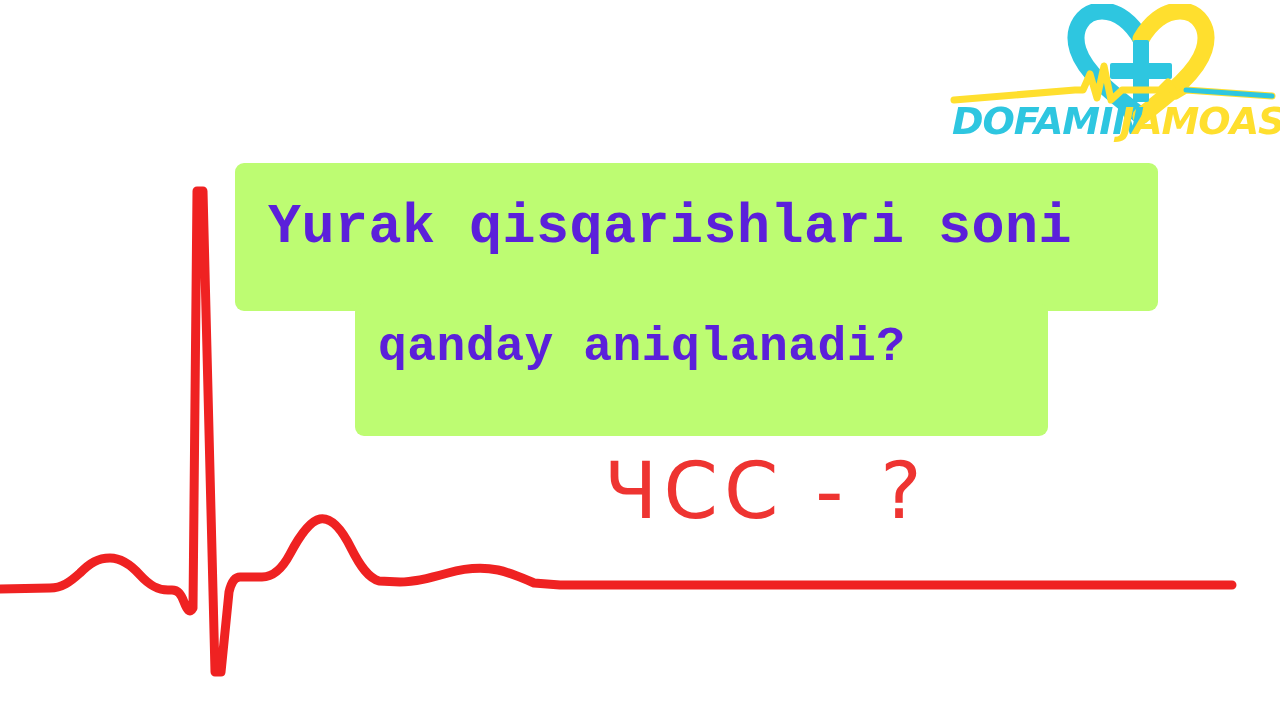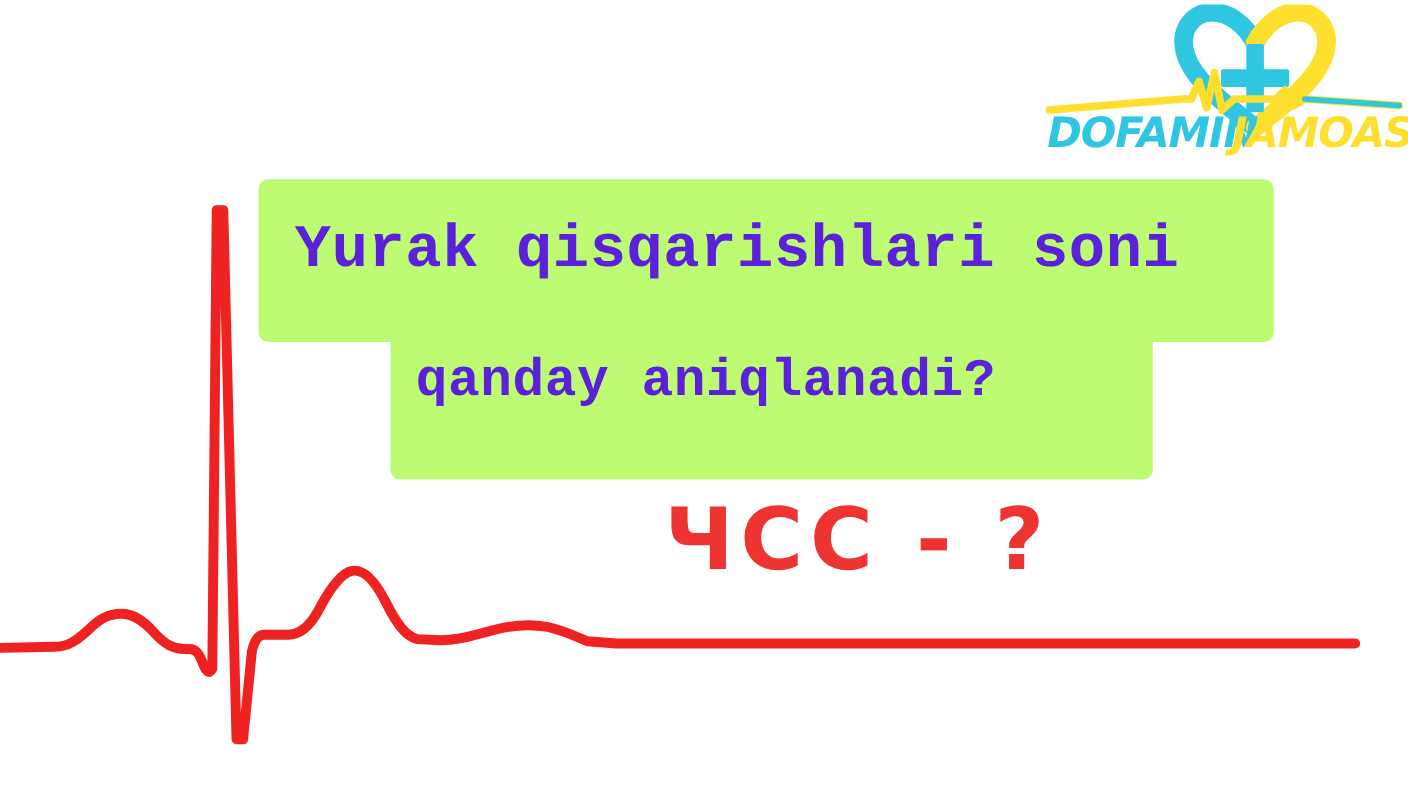--- a/index.html
+++ b/index.html
@@ -64,21 +64,21 @@
     font-size: 48px;
   }
 
   
   #hr-abbrev {
     position: absolute;
     left: 604px;
     top: 452px;
     color: #ee3431;
     font-family: "DejaVu Sans", sans-serif;
-    font-weight: bold;
+    font-weight: normal;
     font-size: 78px;
     letter-spacing: 6px;
     line-height: 1;
     white-space: nowrap;
   }
 
   
   #logo {
     position: absolute;
     left: 950px;

